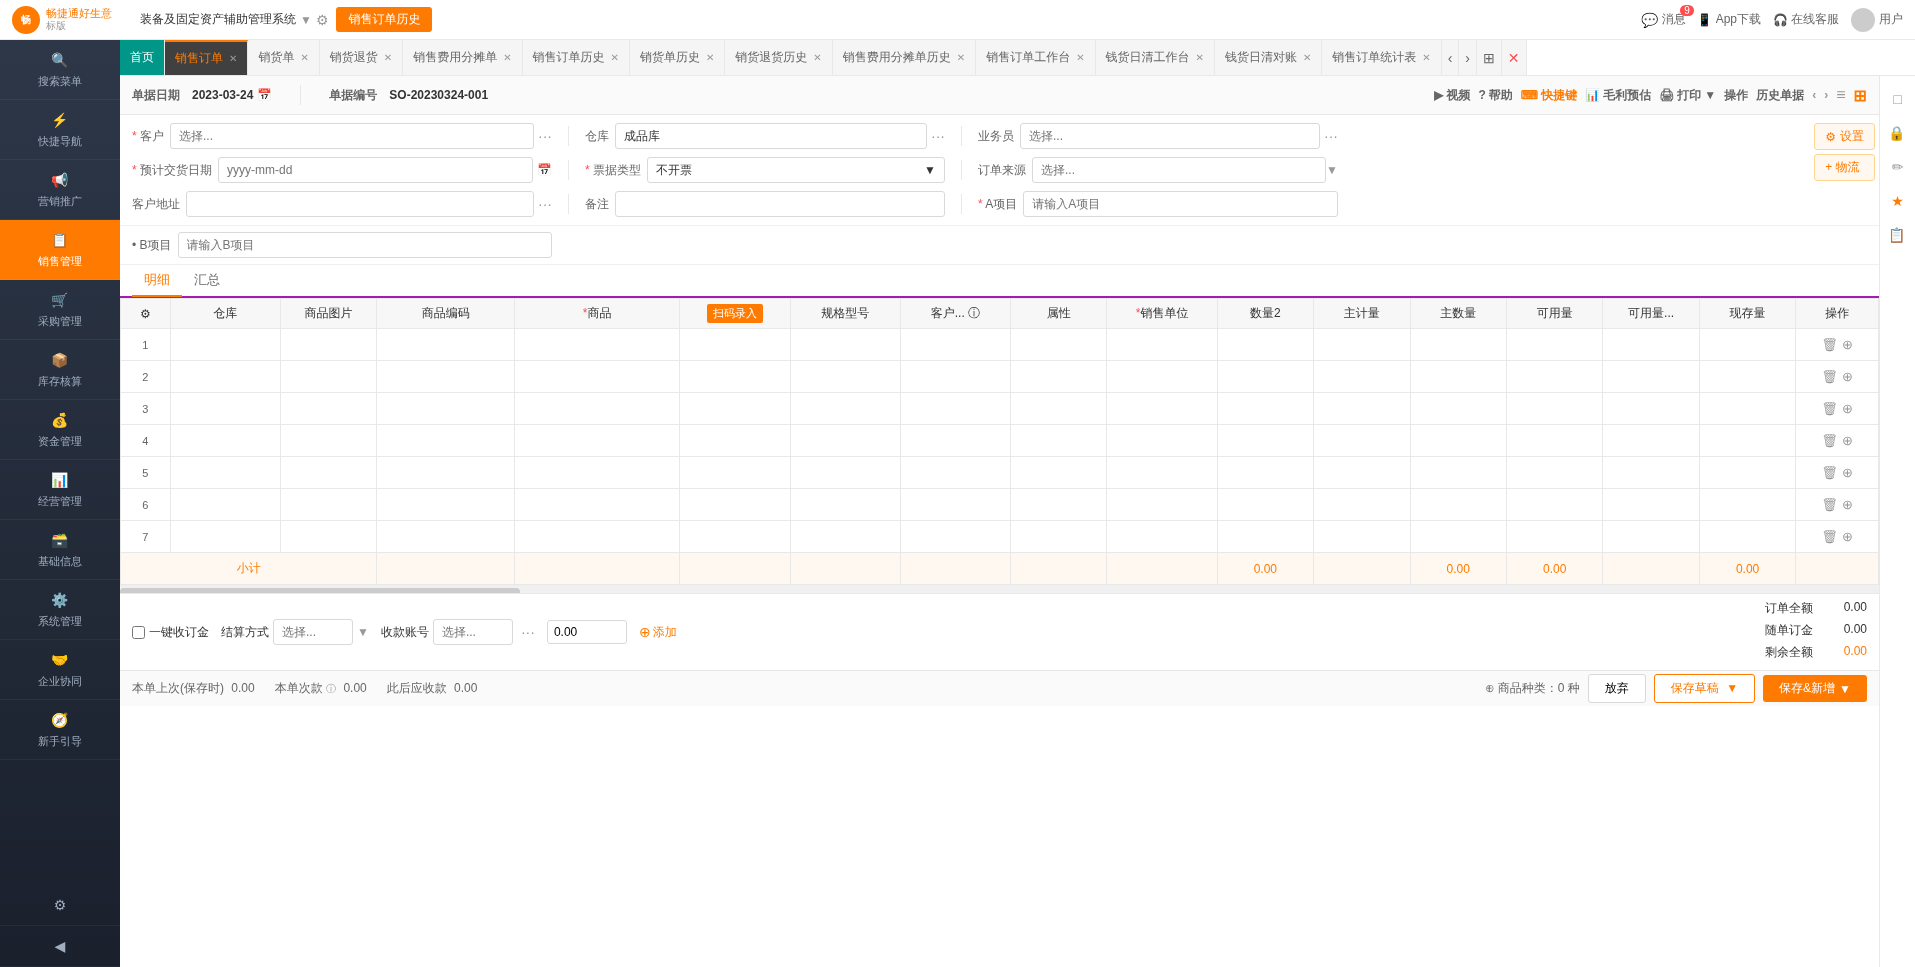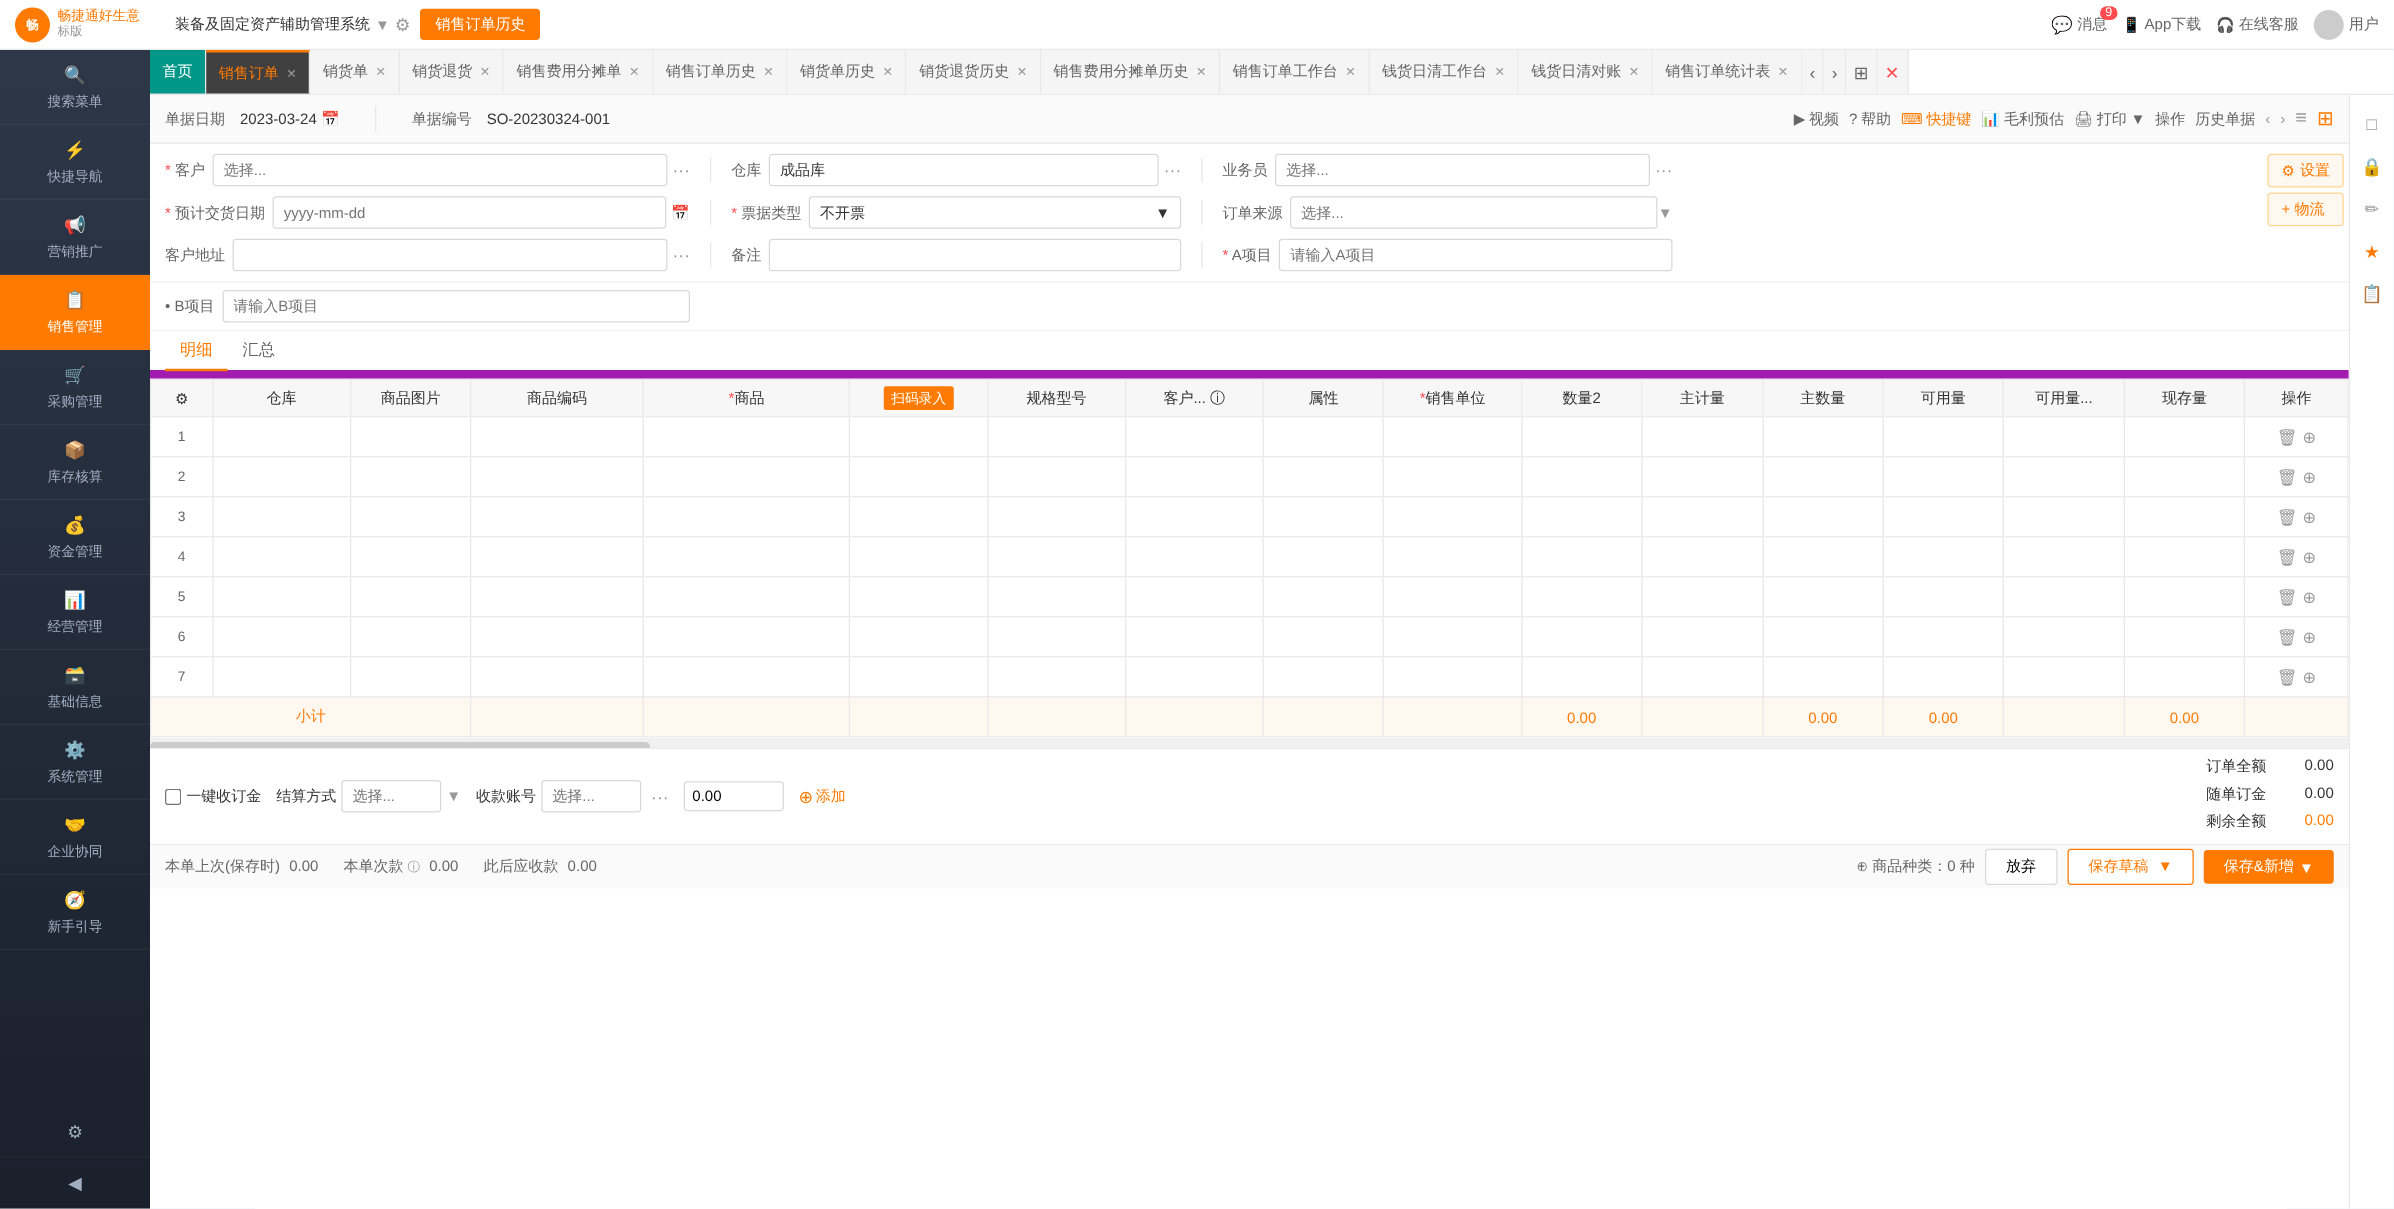--- a/index.html
+++ b/index.html
@@ -205,20 +205,21 @@
     }
 
     
     .form-toolbar {
       display: flex;
       align-items: center;
       justify-content: space-between;
       padding: 6px 12px;
       background: #fafafa;
       border-bottom: 1px solid #e8e8e8;
+      font-weight: bold;
     }
     .form-toolbar-left {
       display: flex;
       align-items: center;
       gap: 12px;
     }
     .form-toolbar-right {
       display: flex;
       align-items: center;
       gap: 8px;
@@ -300,21 +301,21 @@
       border-radius: 3px;
       padding: 3px 8px;
       height: 26px;
       gap: 4px;
       flex: 1;
     }
 
     
     .detail-tabs {
       display: flex;
-      border-bottom: 7px solid #a21caf;
+      border-bottom: 2px solid #a21caf;
       padding: 0 12px;
       background: #fff;
     }
     .detail-tab {
       padding: 6px 12px;
       cursor: pointer;
       font-size: 13px;
       color: #666;
       border-bottom: 2px solid transparent;
       margin-bottom: -1px;

